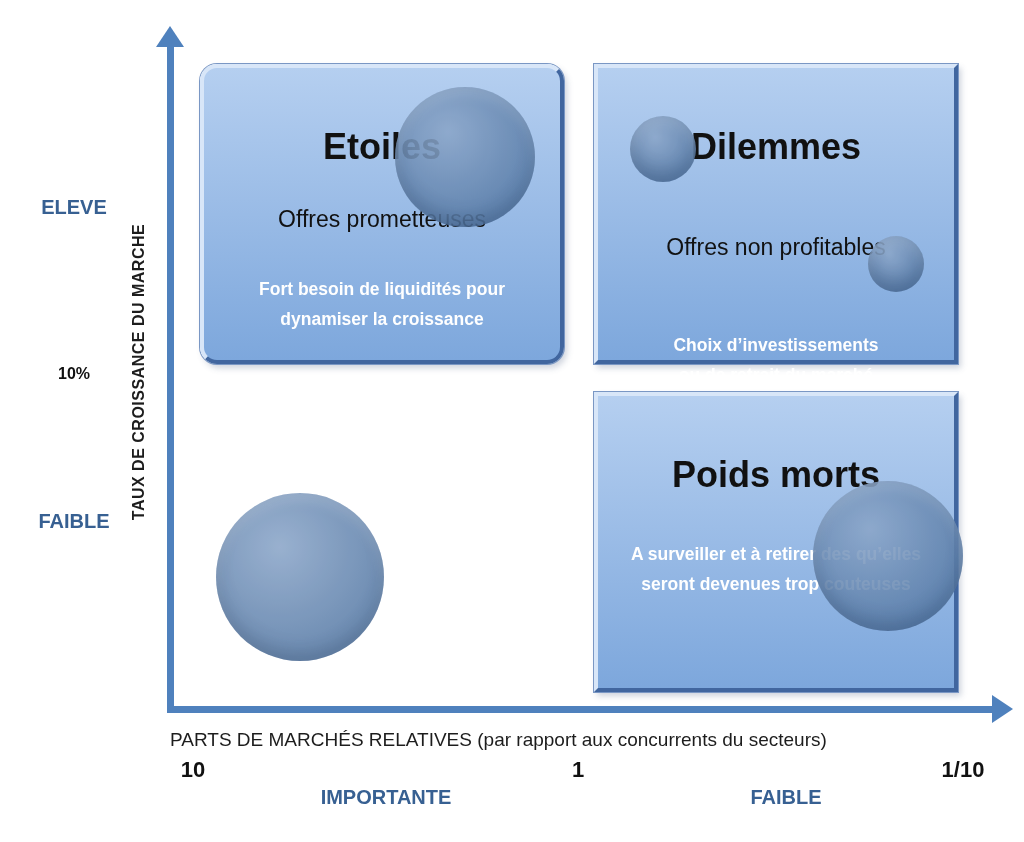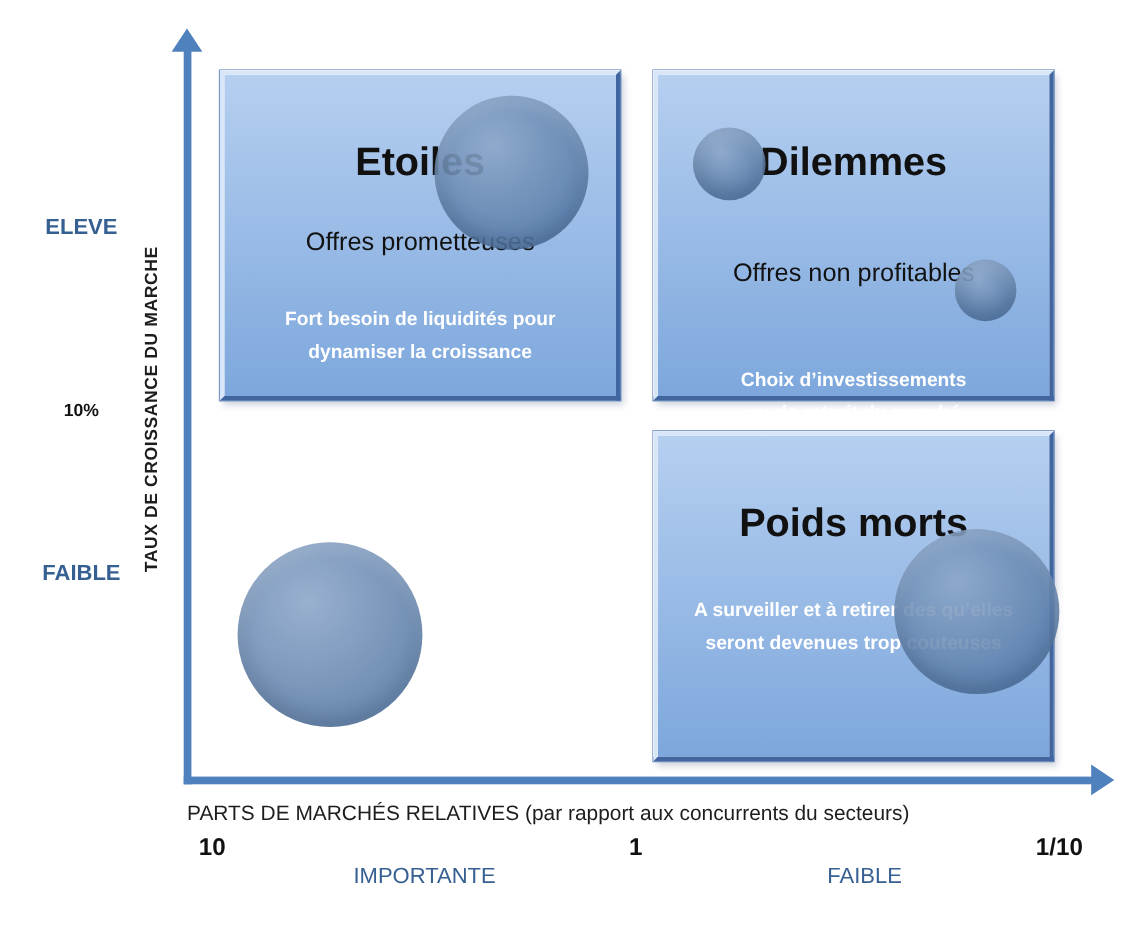--- a/index.html
+++ b/index.html
@@ -39,34 +39,34 @@
   .x-axis-title{
     position:absolute;left:170px;top:729px;width:840px;
     font-size:19px;color:#1d1d1d;font-weight:500;
   }
   .x-tick{
     position:absolute;top:757px;text-align:center;
     font-weight:bold;font-size:22px;color:#111111;
   }
   .x-cat{
     position:absolute;top:786px;text-align:center;width:220px;
-    font-weight:normal;font-size:20px;color:var(--label-blue,#376092);
+    font-weight:bold;font-size:20px;color:var(--label-blue,#376092);
   }
   
   .quadrant{
     position:absolute;width:364px;height:300px;z-index:1;
     background:linear-gradient(180deg,var(--box-top,#b5cff0) 0%,#9cbde7 45%,var(--box-bottom,#7da7dc) 100%);
     border:4px solid;
     border-color:#d8e6f8 #41669f #41669f #d8e6f8;
     box-shadow:0 0 0 1px #7a97c4, 3px 4px 6px rgba(60,80,120,.25);
     box-sizing:border-box;
     display:flex;flex-direction:column;align-items:center;
     padding-top:55px;text-align:center;
   }
-  .q-tl{left:200px;top:64px;}
+  .q-tl{left:200px;top:64px;border-radius:17px;}
   .q-tr{left:594px;top:64px;gap:28px;}
   .q-bl{left:200px;top:392px;}
   .q-br{left:594px;top:392px;}
   .q-title{
     font-size:36px;font-weight:bold;color:#111111;line-height:48px;
   }
   .q-sub{
     margin-top:33px;font-size:23px;color:#111111;line-height:30px;
   }
   .q-desc{

